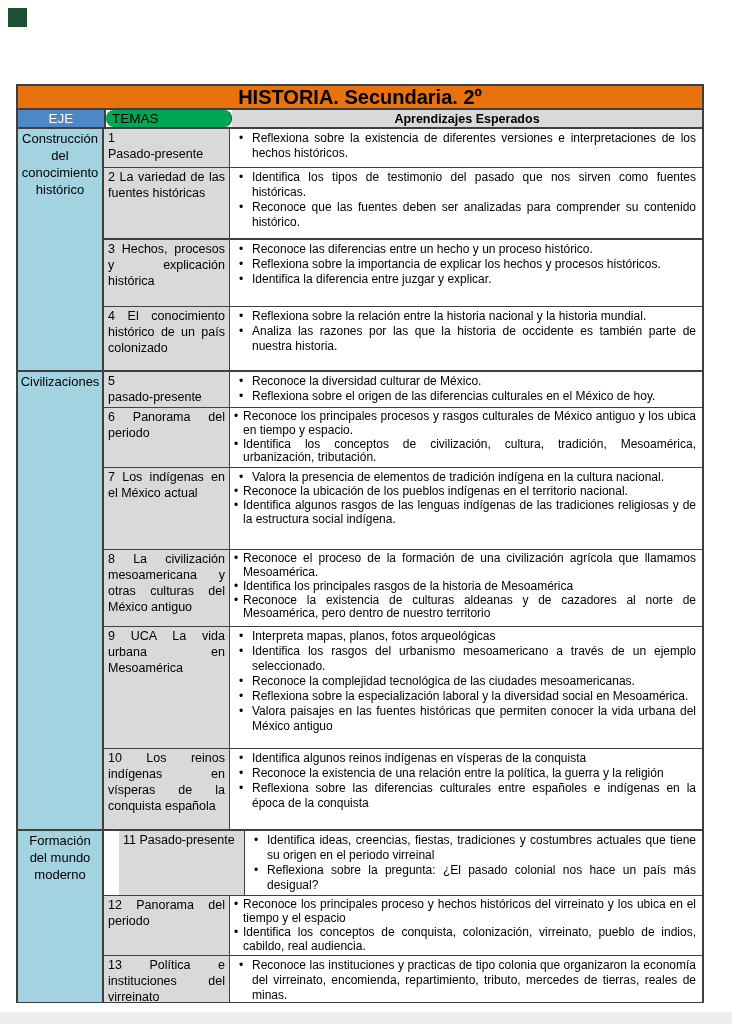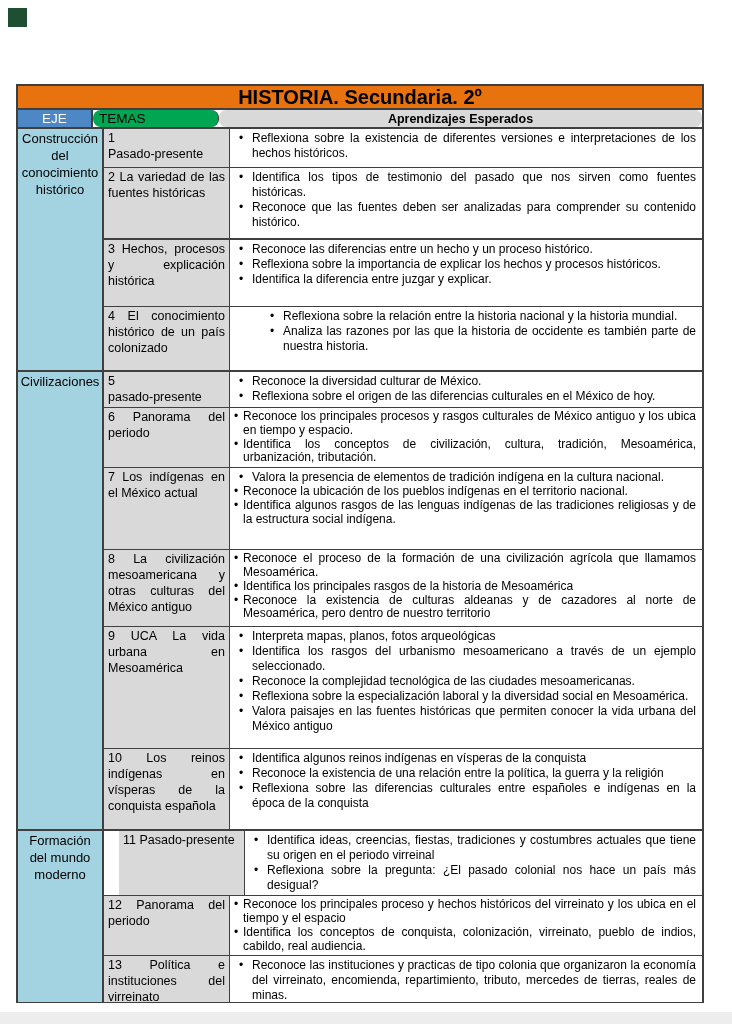--- a/index.html
+++ b/index.html
@@ -21,33 +21,33 @@
   .doc-table *{box-sizing:border-box;}
 
   .title-bar{
     height:24px;background:var(--title_bg,#E8720E);
     border-bottom:2px solid var(--border,#3F3F3F);
     display:flex;align-items:center;justify-content:center;
     font-size:20px;font-weight:bold;color:#000;letter-spacing:0px;
   }
   .head-row{display:flex;height:19px;border-bottom:2px solid var(--border,#3F3F3F);}
   .head-eje{
-    width:75px;background:var(--eje_header_bg,#4E87C6);color:#fff;
+    width:88px;background:var(--eje_header_bg,#4E87C6);color:#fff;
     border-right:2px solid var(--border,#3F3F3F);
     display:flex;align-items:center;justify-content:center;font-size:13.5px;
   }
   .head-temas{
     width:126px;background:var(--temas_header_bg,#00A651);color:#000;
     border-right:1px solid var(--border,#3F3F3F);
     display:flex;align-items:center;padding-left:6px;font-size:13.5px;border-radius:8px;
   }
   .head-ap{
     flex:1;background:var(--header_gray,#D9D9D9);
     display:flex;align-items:center;justify-content:center;
-    font-size:12.5px;font-weight:bold;border-radius:7px;
+    font-size:12.5px;font-weight:bold;
   }
 
   .section{display:flex;}
   .section + .section{border-top:2px solid var(--border,#3F3F3F);}
   .eje-cell{
     width:86px;background:var(--eje_cell_bg,#A3D3E1);
     border-right:2px solid var(--border,#3F3F3F);
     text-align:center;font-size:13px;line-height:17px;padding:1px 2px 0 2px;
   }
   .rows{flex:1;display:flex;flex-direction:column;}
@@ -107,21 +107,21 @@
           <div class="row" style="min-height: 68px;">
             <div class="tema-cell">3 Hechos, procesos y explicación histórica</div>
             <div class="ap-cell">
               <ul>
                 <li class="spaced">Reconoce las diferencias entre un hecho y un proceso histórico.</li>
                 <li class="spaced">Reflexiona sobre la importancia de explicar los hechos y procesos históricos.</li>
                 <li class="spaced">Identifica la diferencia entre juzgar y explicar.</li>
               </ul>
             </div>
           </div>
-          <div class="row" style="min-height: 64px; gap: 31px;">
+          <div class="row" style="min-height: 64px;">
             <div class="tema-cell">4 El conocimiento histórico de un país colonizado</div>
             <div class="ap-cell">
               <ul>
                 <li class="spaced">Reflexiona sobre la relación entre la historia nacional y la historia mundial.</li>
                 <li class="spaced">Analiza las razones por las que la historia de occidente es también parte de nuestra historia.</li>
               </ul>
             </div>
           </div>
         </div>
       </div>

